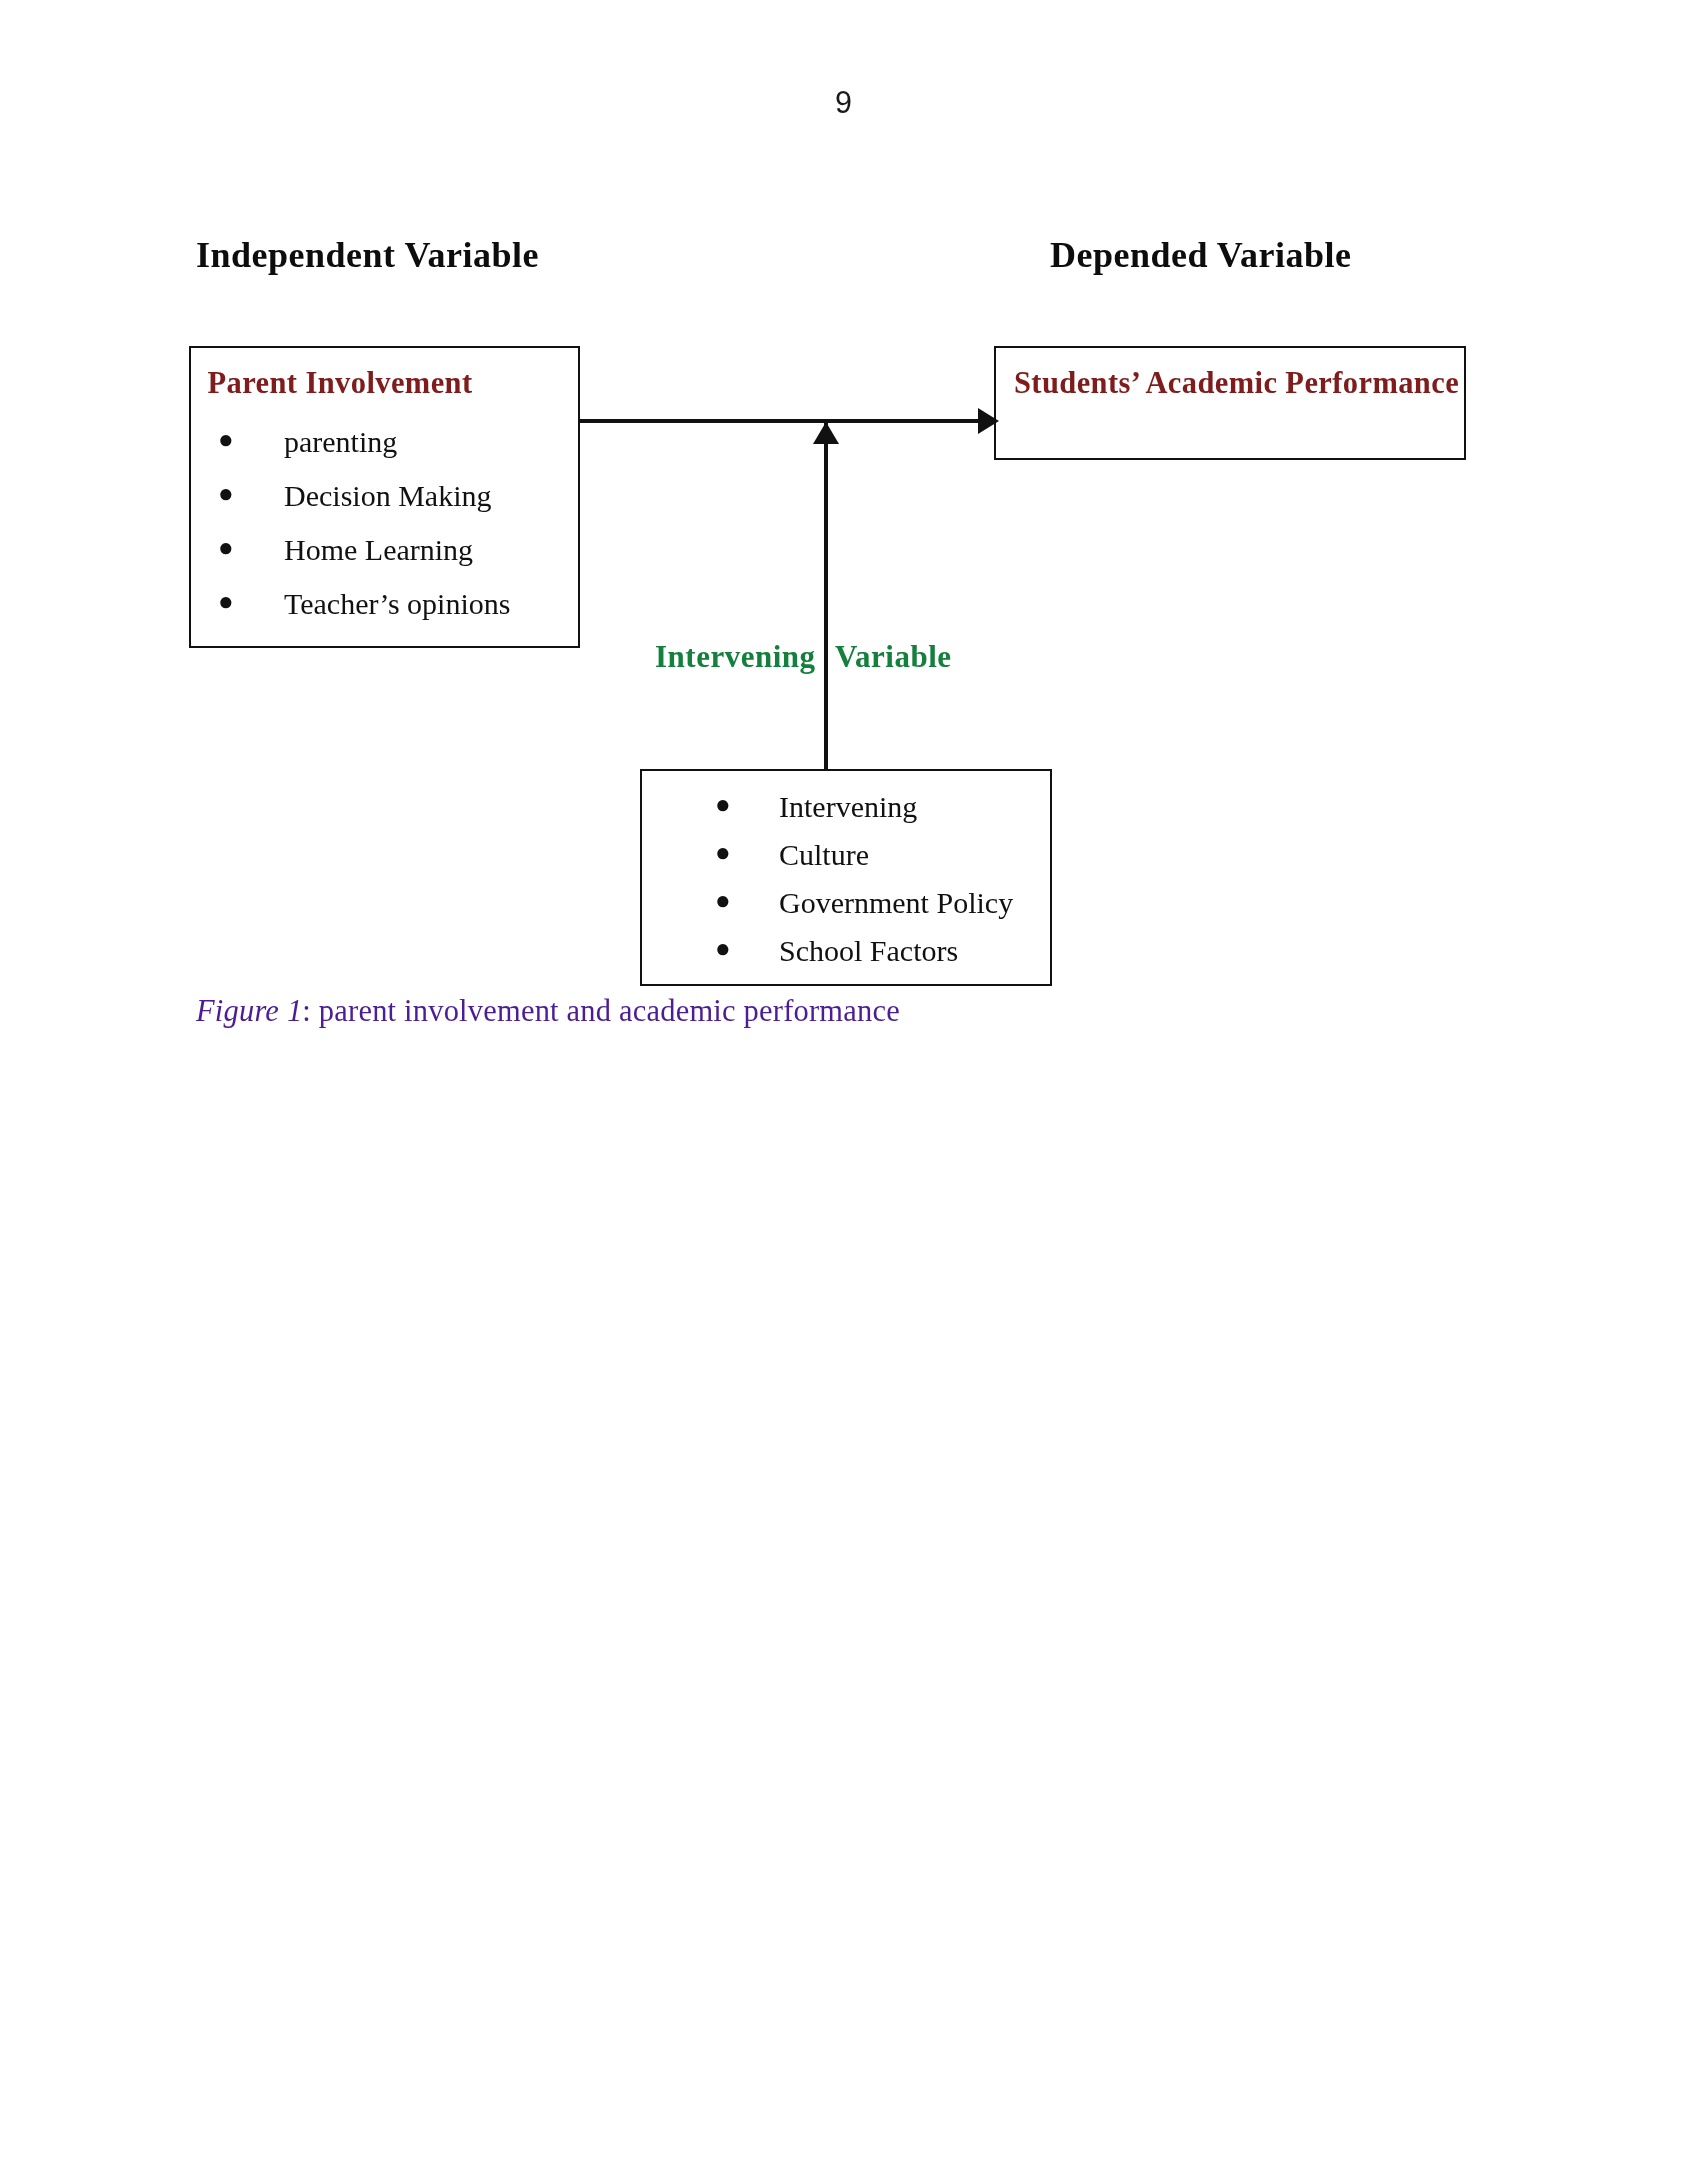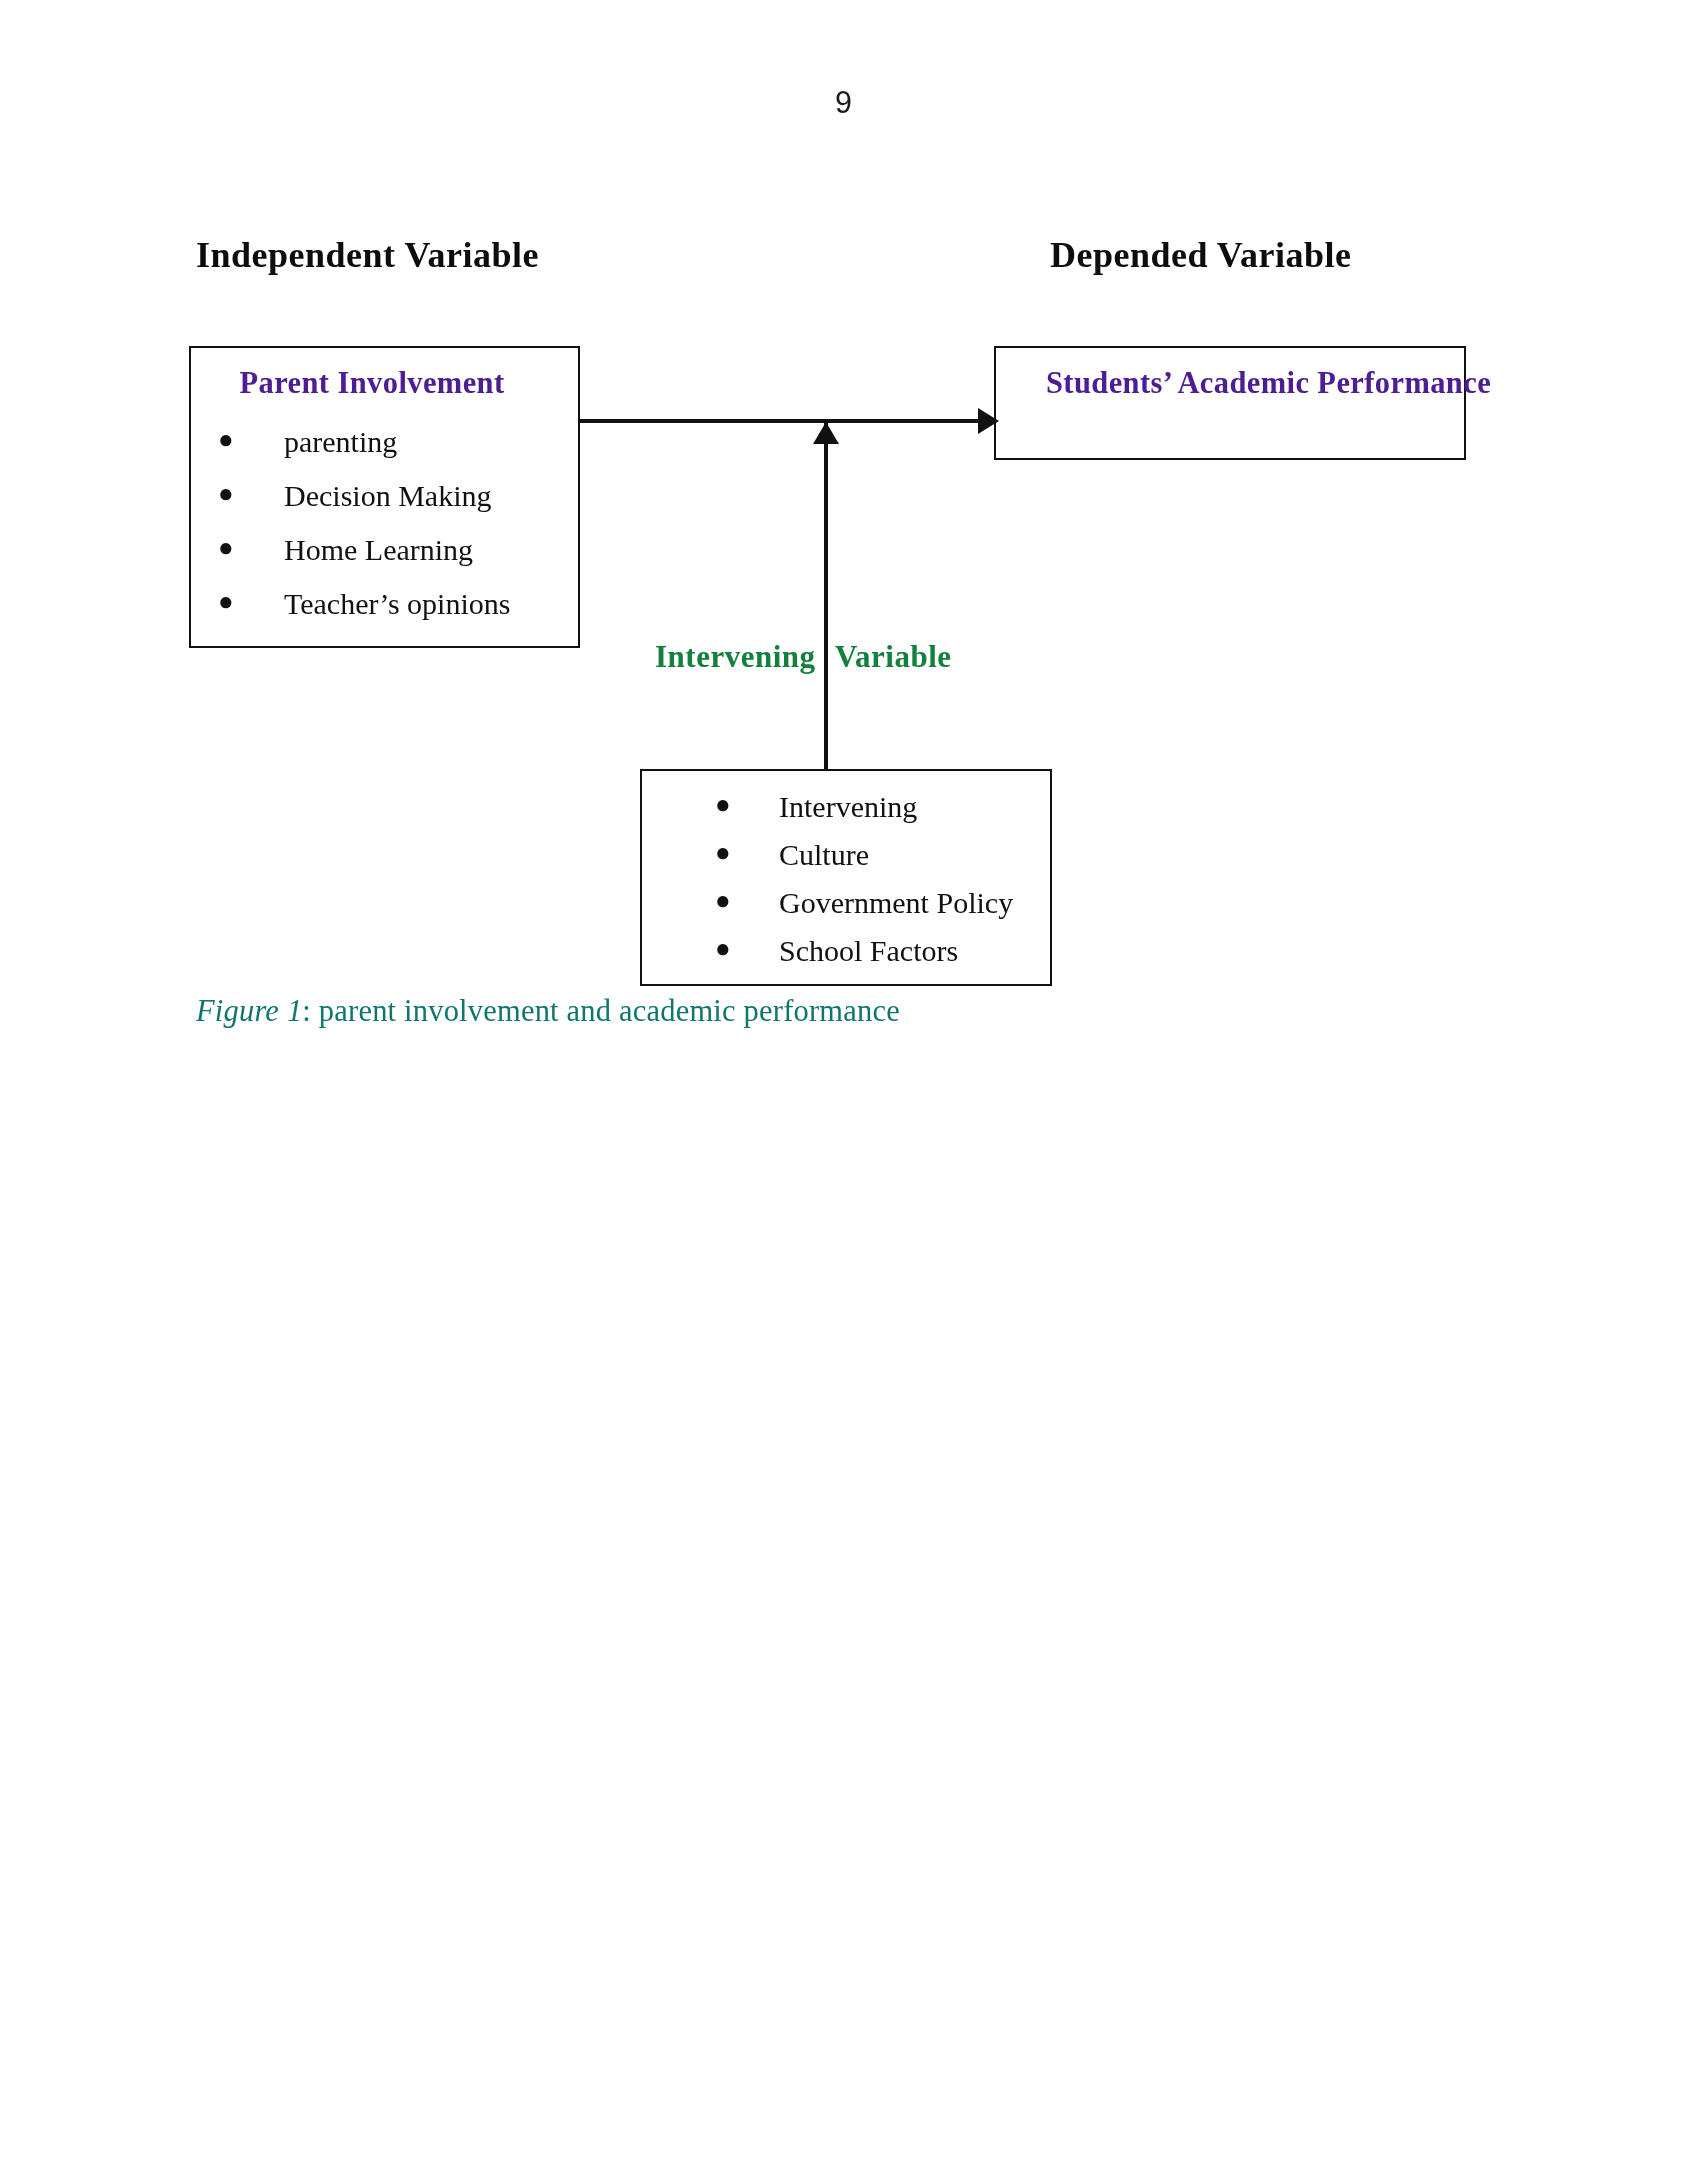--- a/index.html
+++ b/index.html
@@ -71,22 +71,21 @@
     width: 412px;
     height: 217px;
   }
 
   .box-title {
     position: absolute;
     font-weight: bold;
     font-size: 30.5px;
     letter-spacing: 0.4px;
     white-space: nowrap;
-    color: #4c1d95;
-    margin-left: 32px;
+    color: #7f1d1d;
   }
   .box-independent .box-title { left: 16.5px; top: 18px; }
   .box-dependent  .box-title { left: 18px; top: 18px; }
 
   
   ul.bullets {
     position: absolute;
     margin: 0;
     padding: 0;
     list-style: none;
@@ -171,21 +170,21 @@
   .intervening-label.part-b { left: 835px; }
 
   
   .figure-caption {
     position: absolute;
     left: 196px;
     top: 994px;
     font-size: 30.5px;
     letter-spacing: 0.2px;
     white-space: nowrap;
-    color: #0f766e;
+    color: #4c1d95;
   }
   .figure-caption .caption-label {
     font-style: italic;
   }
 </style>
 </head>
 <body>
 
 <div id="page">
 

